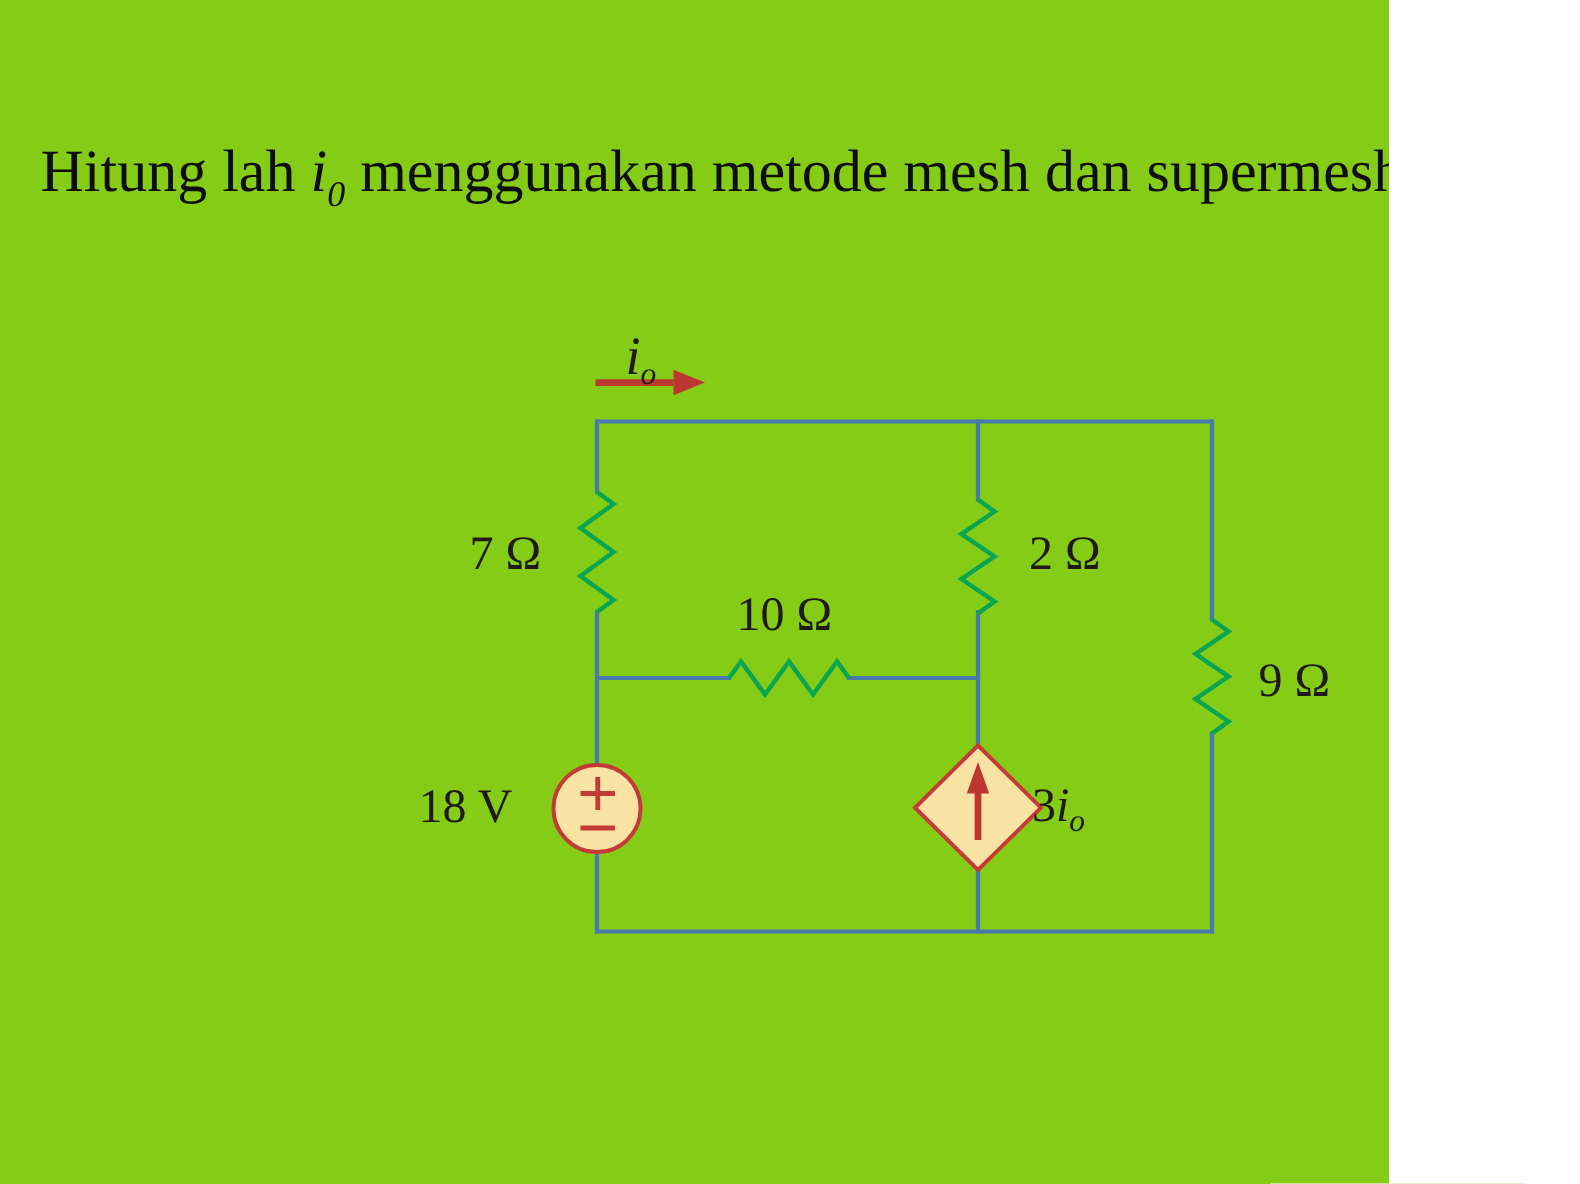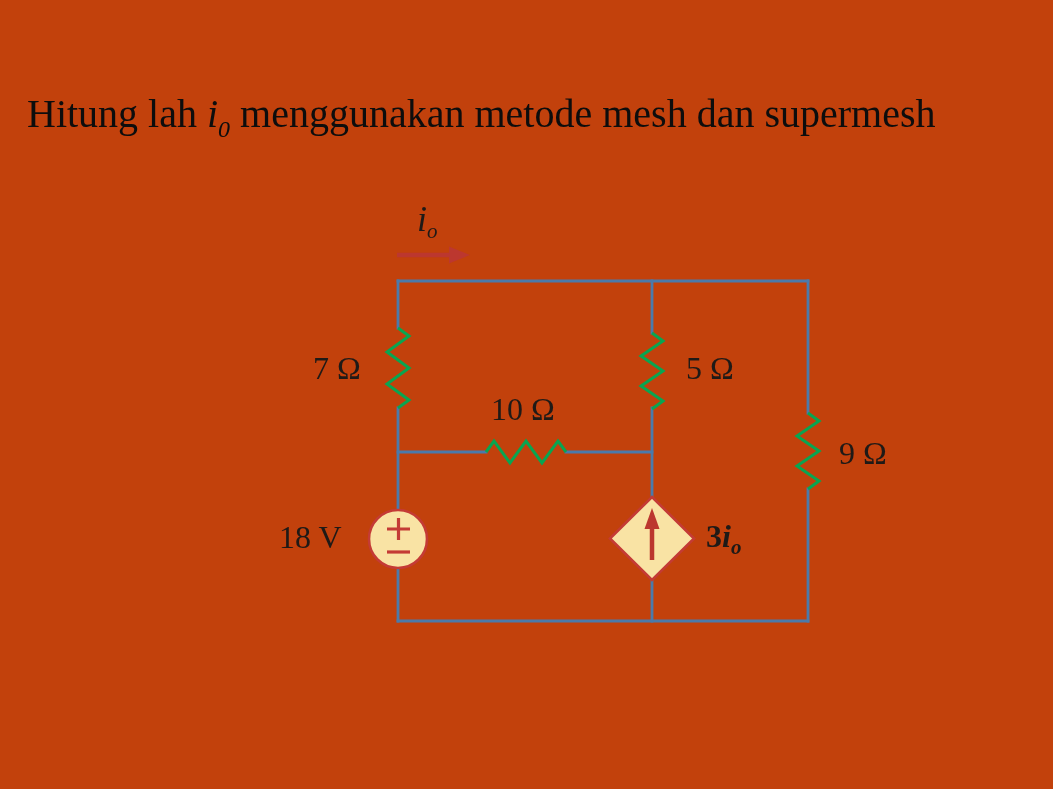--- a/index.html
+++ b/index.html
@@ -1,20 +1,20 @@
 <!DOCTYPE html>
 <html style="--wire: #4a7aab; --resistor: #09a551; --source-outline: #c43b35; --source-fill: #f9e3a4; --arrow: #bc372f; --label-text: #1f1a17;"><head>
 <meta charset="utf-8">
 <style>
   html, body { margin: 0; padding: 0; background: #ffffff; }
   .slide {
     position: relative;
-    width: 1053px;
+    width: 926px;
     height: 789px;
-    background: #c2410c;
+    background: #84cc16;
     overflow: hidden;
     font-family: "Liberation Serif", "DejaVu Serif", serif;
   }
   .title {
     position: absolute;
     left: 27px;
     top: 91px;
     font-size: 40px;
     line-height: 1.15;
     color: #0d0d0d;
@@ -46,21 +46,21 @@
     color: var(--label-text, #1f1a17);
     white-space: nowrap;
   }
   .lbl i { font-style: italic; }
   .lbl sub {
     font-style: italic;
     font-size: 21px;
     line-height: 0;
     vertical-align: -7px;
   }
-  .io-label { font-size: 36px; }
+  .io-label { font-size: 36px; margin-top: 18px; }
 </style>
 </head>
 <body>
 
 <div class="slide">
 
   <div class="title"><span>Hitung lah </span><span class="tvar">i</span><sub>0</sub><span> menggunakan metode mesh dan supermesh</span></div>
 
   <svg class="circuit-svg" viewBox="0 0 1053 789" xmlns="http://www.w3.org/2000/svg">
 
@@ -94,21 +94,21 @@
     <g>
       <polygon class="src" points="652,497 694,538.5 652,580 610,538.5"></polygon>
       <line class="arr" x1="652" y1="560" x2="652" y2="527"></line>
       <polygon class="arrhead" points="644.5,529 659.5,529 652,508"></polygon>
     </g>
   </svg>
 
   <span class="lbl io-label" style="left:417px; top:201px;"><i>i</i><sub>o</sub></span>
 
   <span class="lbl" style="left:313px; top:352px;">7 Ω</span>
-  <span class="lbl" style="left:686px; top:352px;">5 Ω</span>
+  <span class="lbl" style="left:686px; top:352px;">2 Ω</span>
   <span class="lbl" style="left:491px; top:393px;">10 Ω</span>
   <span class="lbl" style="left:839px; top:437px;">9 Ω</span>
 
   <span class="lbl" style="left:279px; top:521px;">18 V</span>
 
-  <span class="lbl" style="left:706px; top:520px;font-weight:bold;"><span>3</span><i>i</i><sub>o</sub></span>
+  <span class="lbl" style="left:688px; top:520px;"><span>3</span><i>i</i><sub>o</sub></span>
 
 </div>
 
 </body></html>

